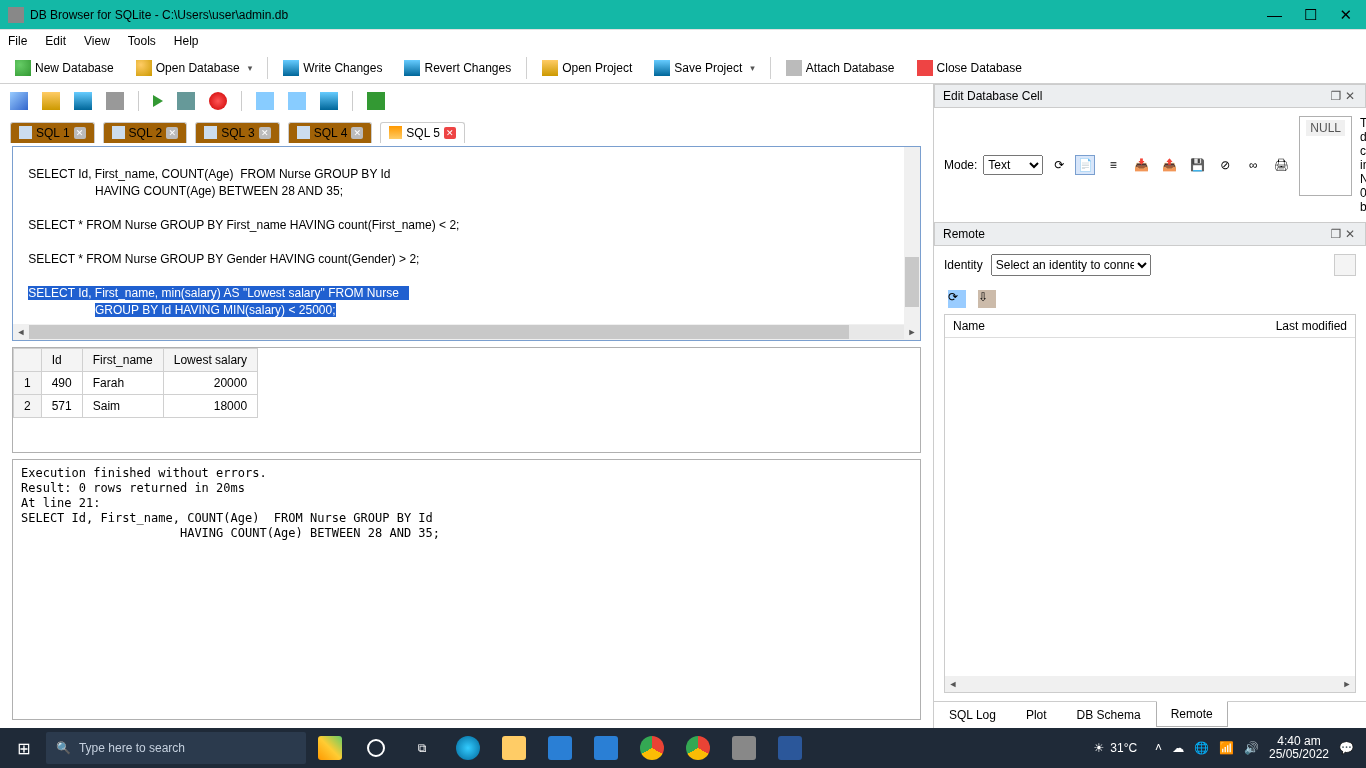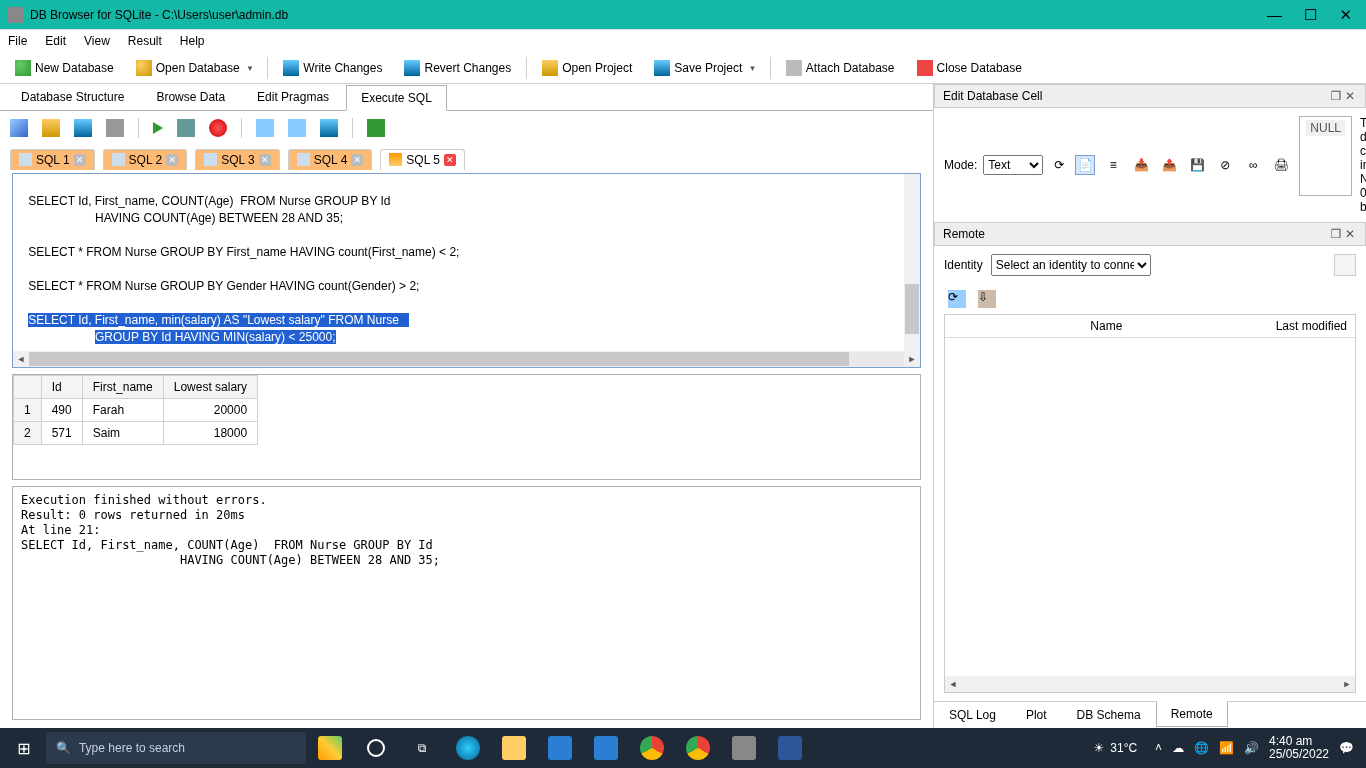--- a/index.html
+++ b/index.html
@@ -37,21 +37,21 @@
 .ico-save-sql { background: linear-gradient(#6cf, #069); }
 .ico-print { background: #999; }
 .ico-play { width: 0; height: 0; border-left: 10px solid #393; border-top: 6px solid transparent; border-bottom: 6px solid transparent; }
 .ico-step { background: #699; }
 .ico-stop { background: radial-gradient(circle, #f55, #c00); border-radius: 50%; }
 .ico-res1 { background: #8cf; }
 .ico-res2 { background: #8cf; }
 .ico-find { background: linear-gradient(#6cf, #069); }
 .ico-indent { background: #393; }
 .sql-tabs { display: flex; padding: 0 10px; gap: 8px; align-items: center; height: 28px; }
-.sql-tab { display: flex; align-items: center; gap: 4px; padding: 3px 8px; border: 1px solid #ccc; border-bottom: none; border-radius: 3px 3px 0 0; background: #fdba74; cursor: default; }
+.sql-tab { display: flex; align-items: center; gap: 4px; padding: 3px 8px; border: 1px solid #ccc; border-bottom: none; border-radius: 3px 3px 0 0; background: #a16207; cursor: default; }
 .sql-tab.active { background: #fff; }
 .sql-tab .tab-icon { width: 13px; height: 13px; }
 .tab-close { width: 12px; height: 12px; background: #bbb; font-size: 9px; color: #fff; text-align: center; line-height: 12px; border-radius: 2px; }
 .sql-tab.active .tab-close { background: #e44; }
 .editor-wrap { flex: 1; display: flex; flex-direction: column; padding: 0 12px 8px 12px; gap: 6px; overflow: hidden; }
 .code-editor { border: 1px solid #7a9fcf; height: 195px; display: flex; font-family: Consolas, monospace; overflow: hidden; position: relative; }
 .gutter { width: 44px; background: #f0f0f0; border-right: 1px solid #ddd; text-align: right; color: #666; font-size: 11px; line-height: 17px; padding: 2px 10px 2px 0; }
 .code-lines { flex: 1; padding: 2px 0 2px 2px; font-size: 12px; line-height: 17px; white-space: pre; overflow: auto; }
 .sel { background: #2060d0; color: #fff; }
 .code-scroll-v { position: absolute; right: 0; top: 0; width: 16px; height: calc(100% - 16px); background: #f0f0f0; }
@@ -83,57 +83,57 @@
 .identity-row { padding: 8px 10px; display: flex; align-items: center; gap: 8px; }
 .identity-row select { flex: 1; height: 22px; max-width: 160px; }
 .id-ico { width: 22px; height: 22px; border: 1px solid #ccc; background: #f4f4f4; margin-left: auto; }
 .remote-tabs { display: flex; padding: 0 10px; border-bottom: 1px solid #ccc; }
 .remote-tab { padding: 4px 12px; border: 1px solid transparent; border-bottom: none; cursor: default; }
 .remote-tab.active { border: 1px solid #ccc; border-bottom: 1px solid #fff; position: relative; top: 1px; background: #fff; }
 .remote-tb { display: flex; gap: 12px; padding: 6px 14px; }
 .remote-tb span { width: 18px; height: 18px; display: inline-block; }
 .remote-list { border: 1px solid #ccc; margin: 0 10px; flex: 1; display: flex; flex-direction: column; overflow: hidden; }
 .remote-list-head { display: flex; border-bottom: 1px solid #ddd; }
-.remote-list-head div { padding: 4px 8px; font-size: 12px; text-align: center; }
+.remote-list-head div { padding: 4px 8px; font-size: 12px; }
 .remote-list-head .c1 { flex: 1; }
 .remote-list-body { flex: 1; }
 .remote-scroll { height: 16px; background: #f0f0f0; display: flex; align-items: center; }
 .remote-scroll .arrow { width: 16px; text-align: center; font-size: 9px; color: #555; }
 .bottom-tabs { display: flex; border-top: 1px solid #ccc; margin-top: 8px; }
 .bottom-tab { padding: 5px 14px; border: 1px solid transparent; cursor: default; }
 .bottom-tab.active { border: 1px solid #b0b0b0; border-top: 1px solid #fff; background: #fff; position: relative; top: -1px; }
 .statusbar { height: 20px; border-top: 1px solid #ccc; display: flex; align-items: center; justify-content: flex-end; padding: 0 10px; font-size: 11px; color: #444; }
 .taskbar { height: 40px; background: #1f2a38; display: flex; align-items: center; color: #fff; padding: 0 4px; gap: 2px; }
 .taskbar .start { width: 40px; height: 40px; display: flex; align-items: center; justify-content: center; font-size: 16px; }
 .taskbar .search { flex: 0 0 260px; height: 32px; background: #2b3a4d; display: flex; align-items: center; padding: 0 10px; gap: 8px; color: #c5d0de; border-radius: 2px; }
 .taskbar .sep { flex: 1; }
 .taskbar .tb-item { width: 44px; height: 40px; display: flex; align-items: center; justify-content: center; }
 .tb-app { width: 24px; height: 24px; border-radius: 3px; }
 .tray { display: flex; align-items: center; gap: 10px; padding: 0 8px; font-size: 11px; }
-.tray .clock { text-align: left; line-height: 13px; }
+.tray .clock { text-align: center; line-height: 13px; }
 .weather { display: flex; align-items: center; gap: 6px; margin-right: 8px; }
 </style>
 </head>
 <body>
 
 <div class="titlebar">
   <span class="icon"></span>
   <span class="title">DB Browser for SQLite - C:\Users\user\admin.db</span>
   <div class="win-controls">
     <span>—</span>
     <span>☐</span>
     <span>✕</span>
   </div>
 </div>
 
 <div class="menubar">
   <span>File</span>
   <span>Edit</span>
   <span>View</span>
-  <span>Result</span>
+  <span>Tools</span>
   <span>Help</span>
 </div>
 
 <div class="maintoolbar">
   <div class="tb-btn">
       <span class="tb-icon ico-db-new"></span>
       <span>New Database</span>
     </div>
   <div class="tb-btn dropdown-arrow">
       <span class="tb-icon ico-db-open"></span>
@@ -164,26 +164,20 @@
     </div>
   <div class="tb-btn">
       <span class="tb-icon ico-close"></span>
       <span>Close Database</span>
     </div>
 </div>
 
 <div class="body-area">
 
   <div class="left-pane">
-    <div class="main-tabs">
-      <div class="main-tab">Database Structure</div>
-      <div class="main-tab">Browse Data</div>
-      <div class="main-tab">Edit Pragmas</div>
-      <div class="main-tab active">Execute SQL</div>
-    </div>
 
     <div class="sql-toolbar">
       <span class="sql-tb-icon ico-new-tab"></span>
       <span class="sql-tb-icon ico-open-sql"></span>
       <span class="sql-tb-icon ico-save-sql"></span>
       <span class="sql-tb-icon ico-print"></span>
       <span class="sql-tb-sep"></span>
       <span class="sql-tb-icon ico-play"></span>
       <span class="sql-tb-icon ico-step"></span>
       <span class="sql-tb-icon ico-stop"></span>

